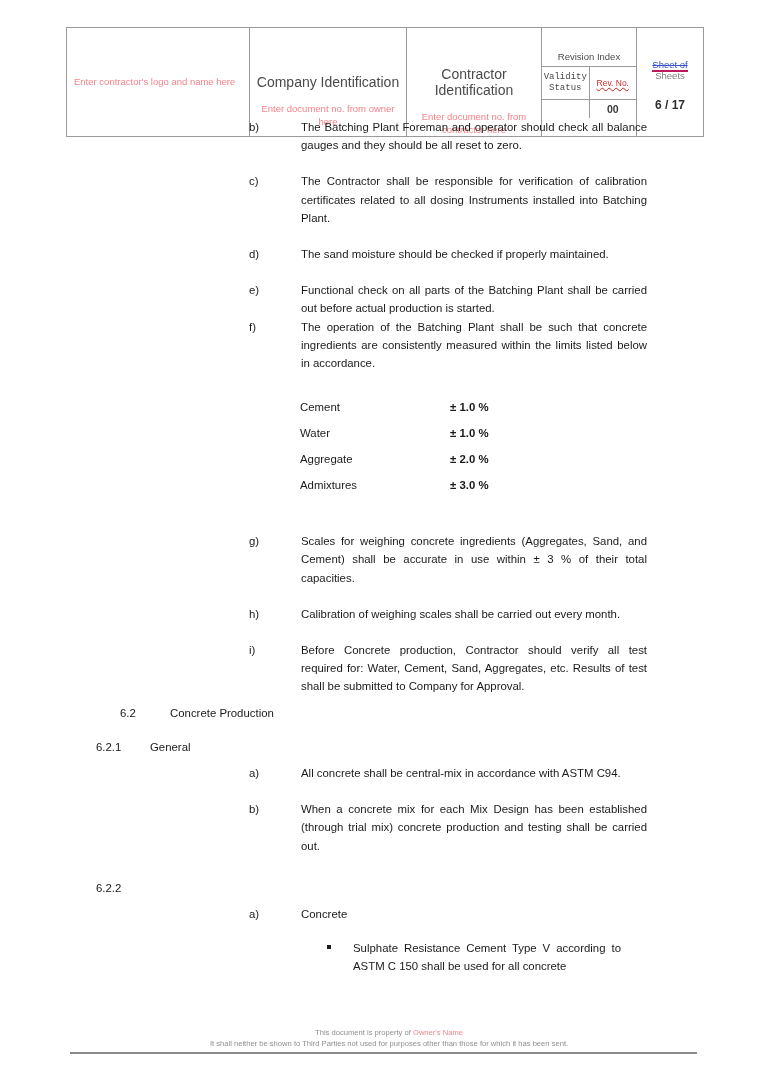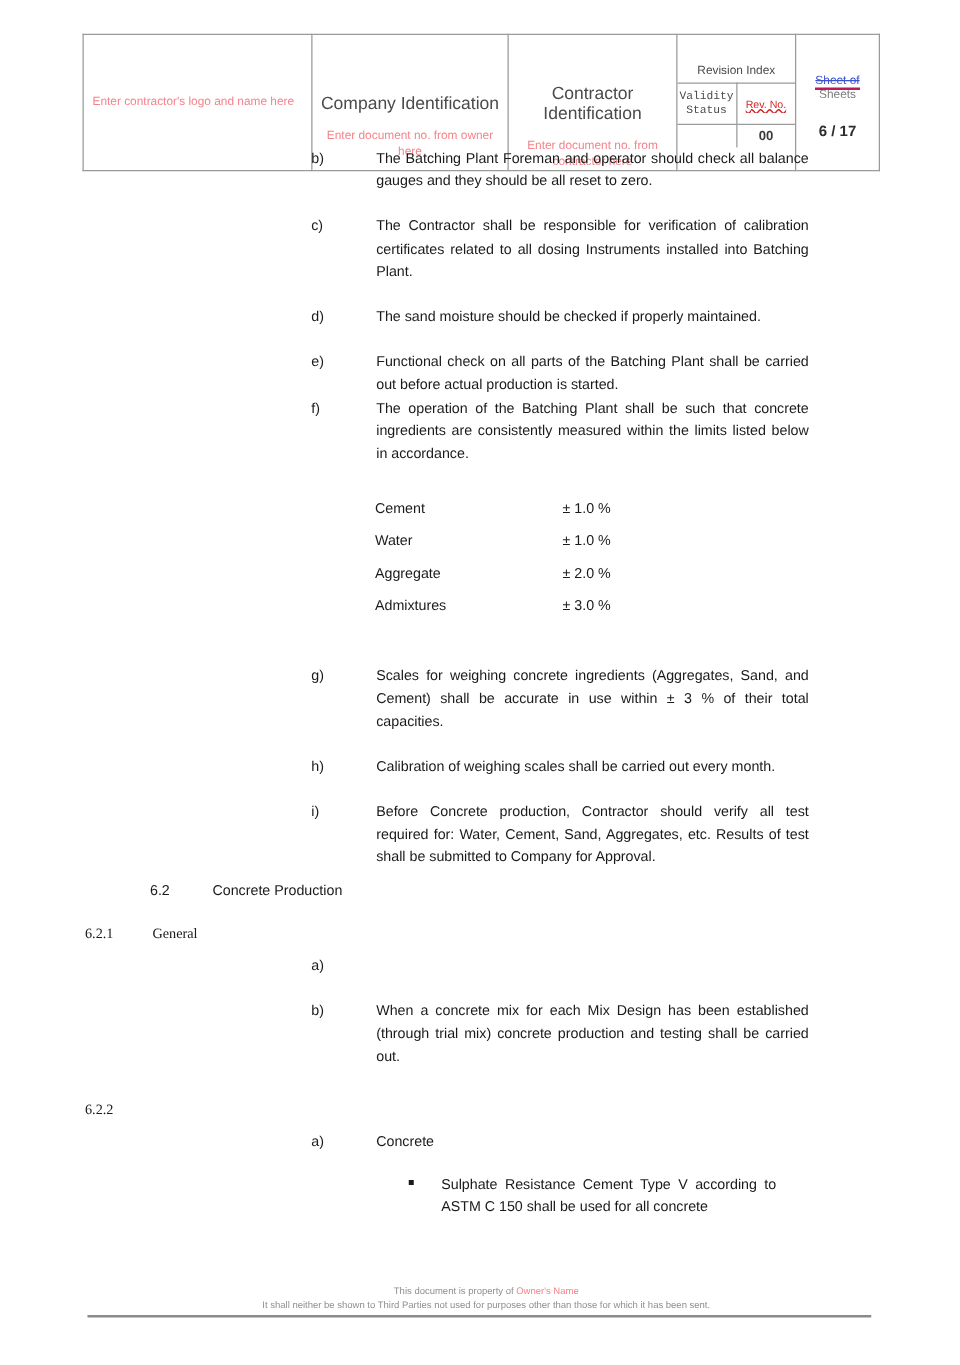--- a/index.html
+++ b/index.html
@@ -145,37 +145,37 @@
     text-justify: inter-word;
   }
 
   
   .lvl-alpha .marker { width: 52px; margin-left: 249px; }
   .lvl-alpha .para   { width: 346px; }
 
   .lvl-sec2 { margin-left: 120px; }
   .lvl-sec2 .marker { width: 50px; }
 
-  .lvl-sec3 { margin-left: 68px; font-family: Liberation Serif, serif; }
+  .lvl-sec3 { margin-left: 96px; }
   .lvl-sec3 .marker { width: 54px; }
 
   .lvl-bullet .marker { width: 26px; margin-left: 327px; }
   .lvl-bullet .para   { width: 268px; }
 
   .gap-lg { height: 18px; }
 
   
   .tol-list { margin-left: 300px; }
   .tol-row {
     display: flex;
     font-size: 11.4px;
     line-height: 26px;
   }
   .tol-name { width: 150px; }
-  .tol-val  { width: 120px; }
+  .tol-val  { width: 120px; font-weight: bold; }
 
   .sq-bullet {
     display: inline-block;
     width: 4px;
     height: 4px;
     background: #1a1a1a;
     vertical-align: middle;
     position: relative;
     top: -2px;
   }
@@ -336,20 +336,21 @@
 
   <div class="blk lvl-sec3 row">
     <div class="marker">6.2.1</div>
     <div>General</div>
   </div>
 
   <div style="height:8px"></div>
 
   <div class="blk lvl-alpha row">
     <div class="marker">a)</div>
+    <div class="para">All concrete shall be central-mix in accordance with ASTM C94.</div>
   </div>
   <div class="gap-lg"></div>
 
   <div class="blk lvl-alpha row">
     <div class="marker">b)</div>
     <div class="para">When a concrete mix for each Mix Design has been established (through trial mix) concrete production and testing shall be carried out.</div>
   </div>
 
   <div style="height:24px"></div>
 

